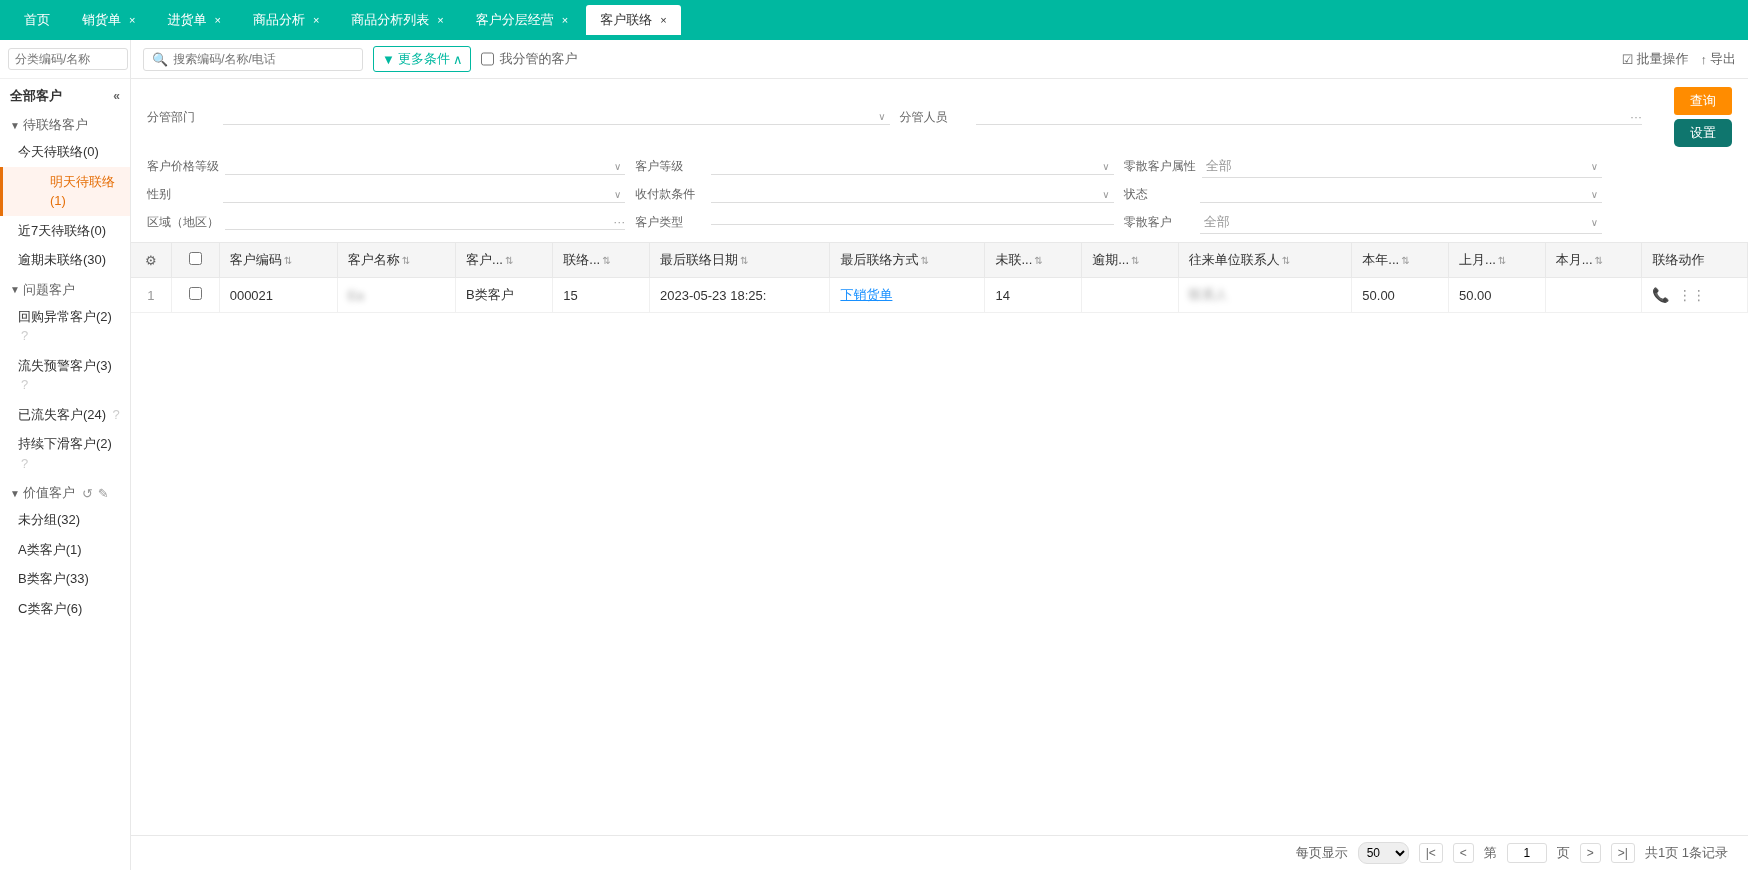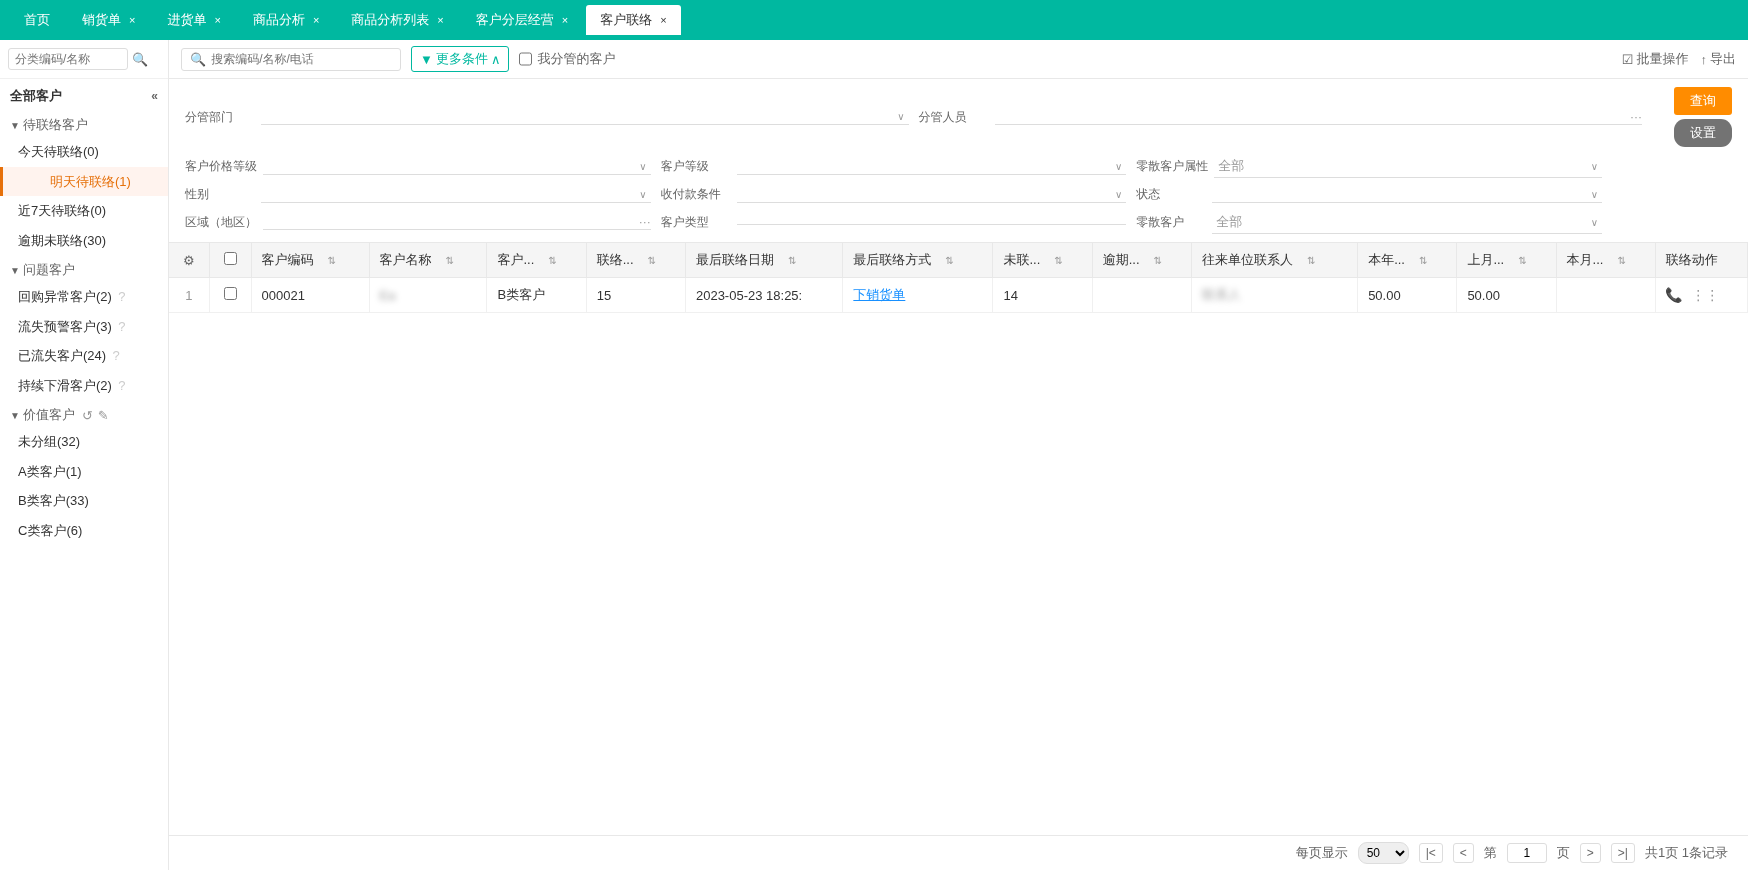--- a/index.html
+++ b/index.html
@@ -31,21 +31,21 @@
     .nav-home { font-size: 13px; }
 
     
     .main-layout {
       display: flex;
       height: calc(870px - 40px);
     }
 
     
     .sidebar {
-      width: 169px;
+      width: 131px;
       background: #fff;
       border-right: 1px solid #e8e8e8;
       overflow-y: auto;
       flex-shrink: 0;
     }
     .sidebar-search {
       padding: 8px;
       display: flex;
       align-items: center;
       border-bottom: 1px solid #f0f0f0;
@@ -219,24 +219,24 @@
     .btn-query {
       background: #ff8c00;
       color: #fff;
       border: none;
       border-radius: 3px;
       padding: 5px 16px;
       cursor: pointer;
       font-size: 13px;
     }
     .btn-settings {
-      background: #737373;
+      background: #0f766e;
       color: #fff;
       border: none;
-      border-radius: 11px;
+      border-radius: 5px;
       padding: 5px 16px;
       cursor: pointer;
       font-size: 13px;
     }
 
     
     .table-area {
       flex: 1;
       overflow: auto;
       background: #fff;
@@ -253,21 +253,21 @@
     }
     thead th {
       padding: 8px 10px;
       text-align: left;
       color: #333;
       font-weight: normal;
       border-right: 1px solid #e8e8e8;
       white-space: nowrap;
     }
     thead th:first-child { width: 40px; text-align: center; }
-    thead th .th-inner { display: flex; align-items: center; gap: 14px; }
+    thead th .th-inner { display: flex; align-items: center; gap: 2px; }
     thead th .col-icon { color: #999; font-size: 10px; cursor: pointer; }
     tbody tr { border-bottom: 1px solid #f0f0f0; }
     tbody td {
       padding: 8px 10px;
       color: #333;
       border-right: 1px solid #f0f0f0;
       white-space: nowrap;
     }
     tbody td:first-child { text-align: center; color: #999; width: 40px; }
     .td-link { color: #1890ff; text-decoration: underline; cursor: pointer; }

